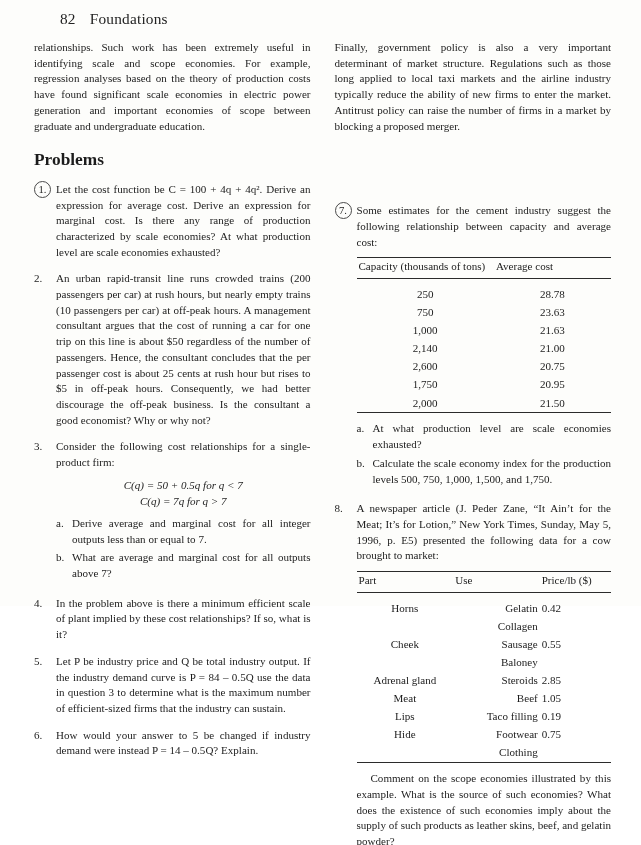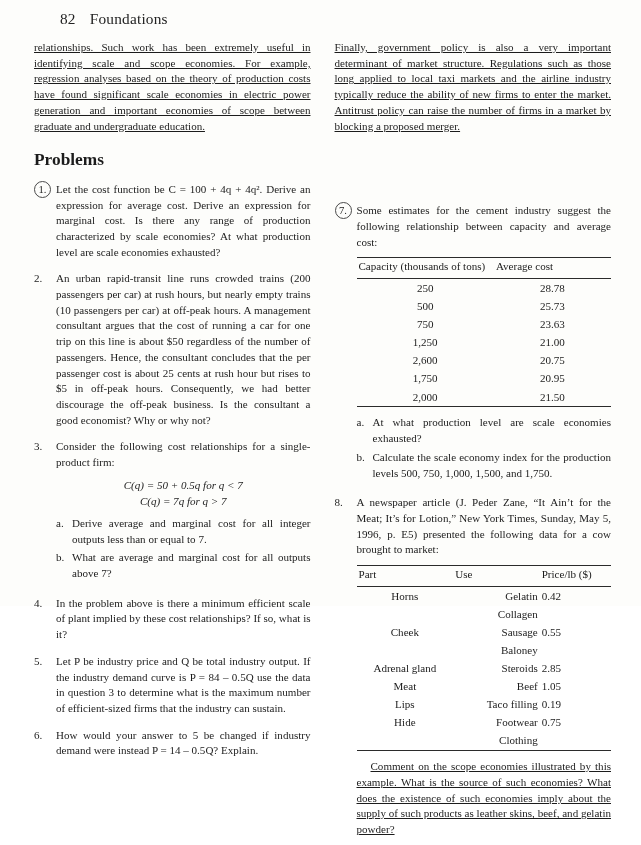--- a/index.html
+++ b/index.html
@@ -43,21 +43,20 @@
     font-size: 8.3pt;
     line-height: 1.42;
   }
   .col {
     width: 278px;
     text-align: justify;
   }
   p {
     margin: 0 0 7px 0;
     text-indent: 0;
-    text-decoration: underline;
   }
   .section-title {
     font-size: 13pt;
     font-weight: bold;
     margin: 14px 0 9px 0;
     font-family: "Liberation Serif", serif;
   }
   .prob {
     display: flex;
     margin-bottom: 11px;
@@ -118,21 +117,21 @@
     font-weight: normal;
     text-align: left;
     padding: 1px 2px 3px 2px;
     border-bottom: 0.8px solid #2b2b2b;
     border-top: 0.8px solid #2b2b2b;
   }
   table.data td {
     padding: 1.2px 2px;
   }
   table.data tbody tr:first-child td {
-    padding-top: 2px;
+    padding-top: 8px;
   }
   table.data tbody tr:last-child td {
   }
   table.data tfoot td {
     border-top: 0.8px solid #2b2b2b;
     height: 0;
     padding: 0;
   }
   .cap-col { text-align: center; width: 54%; }
   .avg-col { text-align: center; width: 46%; margin-top: 46px; }
@@ -227,29 +226,29 @@
                 <th class="cap-col">Capacity (thousands of tons)</th>
                 <th class="avg-col">Average cost</th>
               </tr>
             </thead>
             <tbody>
               <tr>
                 <td class="cap-col">250</td>
                 <td class="avg-col">28.78</td>
               </tr>
               <tr>
-                <td class="cap-col">500</td>
-                <td class="avg-col">25.73</td>
-              </tr>
-              <tr>
                 <td class="cap-col">750</td>
                 <td class="avg-col">23.63</td>
               </tr>
               <tr>
-                <td class="cap-col">1,250</td>
+                <td class="cap-col">1,000</td>
+                <td class="avg-col">21.63</td>
+              </tr>
+              <tr>
+                <td class="cap-col">2,140</td>
                 <td class="avg-col">21.00</td>
               </tr>
               <tr>
                 <td class="cap-col">2,600</td>
                 <td class="avg-col">20.75</td>
               </tr>
               <tr>
                 <td class="cap-col">1,750</td>
                 <td class="avg-col">20.95</td>
               </tr>

